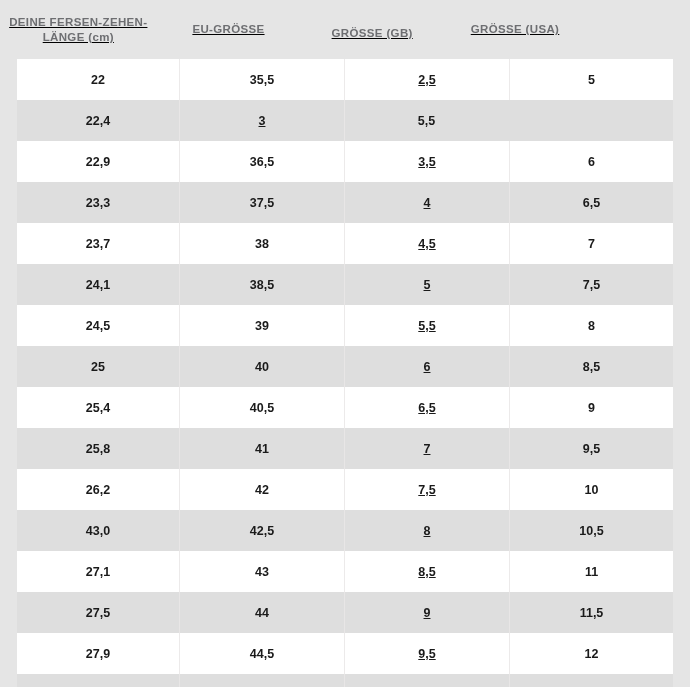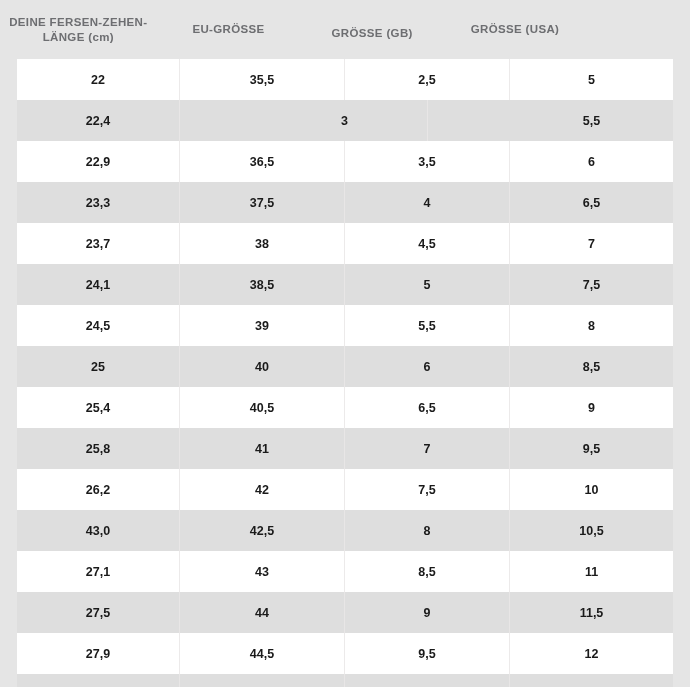--- a/index.html
+++ b/index.html
@@ -23,20 +23,21 @@
     overflow: hidden;
   }
 
   
   .chart-head {
     display: flex;
     width: 586px;
     height: 59px;
     background: #e5e5e5;
     align-items: center;
+    text-decoration: underline;
   }
   .chart-head .hcell {
     box-sizing: border-box;
     display: flex;
     align-items: center;
     justify-content: center;
     text-align: center;
     color: #6d6e71;
     font-size: 11.5px;
     font-weight: bold;
@@ -53,21 +54,20 @@
   .chart-body {
     width: 656px;
     margin: 0 17px;
     background: #ffffff;
   }
   .chart-row {
     display: flex;
     width: 656px;
     height: 41px;
     background: #ffffff;
-    justify-content: space-between;
   }
   .chart-row.alt {
     background: #dedede;
   }
   .chart-row .cell {
     box-sizing: border-box;
     display: flex;
     align-items: center;
     justify-content: center;
     text-align: center;
@@ -78,21 +78,21 @@
     padding: 0 4px;
   }
   .chart-row.alt .cell {
     border-right: 1px solid #e8e6e6;
   }
   .chart-row .cell:last-child {
     border-right: none;
   }
   .cell.c0 { width: 163px; }
   .cell.c1 { width: 165px; }
-  .cell.c2 { width: 165px; }
+  .cell.c2 { width: 165px; text-decoration: underline; }
   .cell.c3 { width: 163px; }
 </style>
 </head>
 <body>
 
 <div class="size-chart">
 
   <div class="chart-head">
     <div class="hcell c0">DEINE FERSEN-ZEHEN-LÄNGE (cm)</div>
     <div class="hcell c1">EU-GRÖSSE</div>

